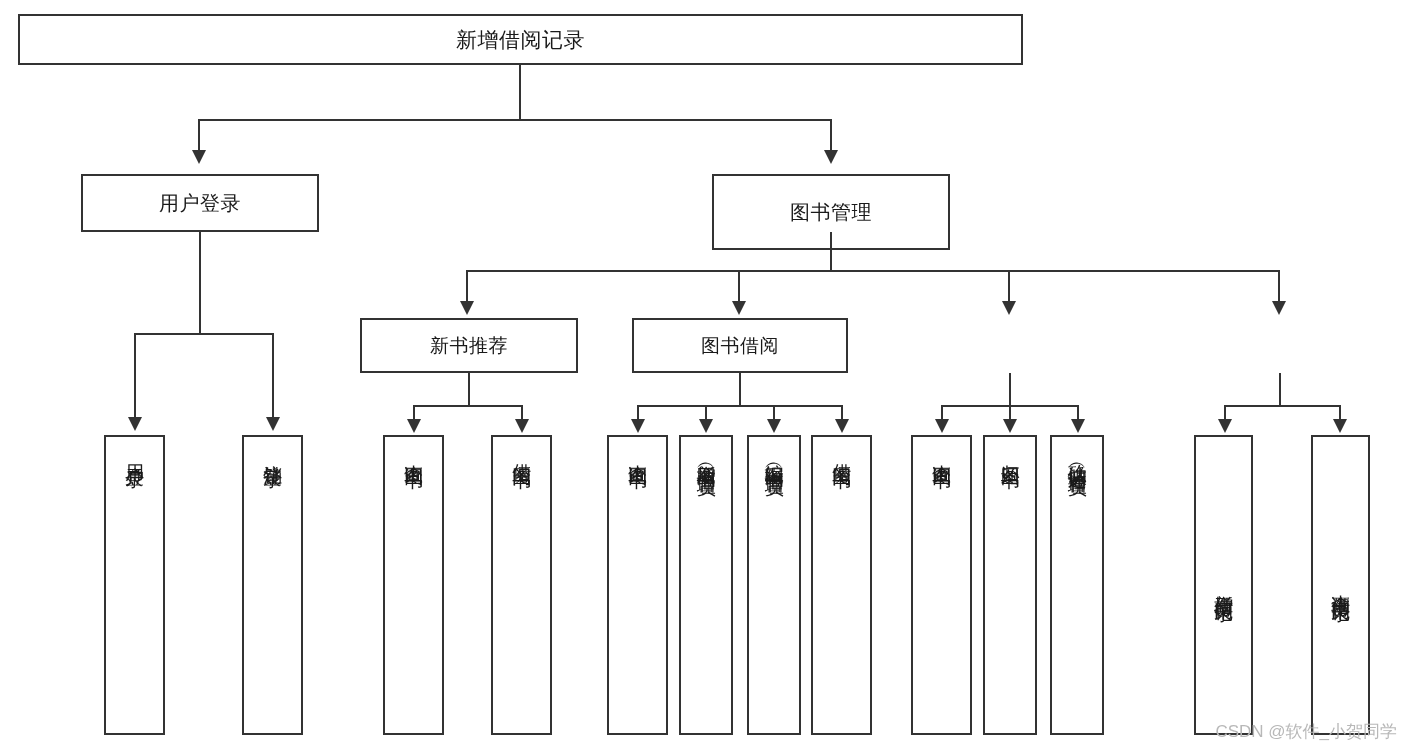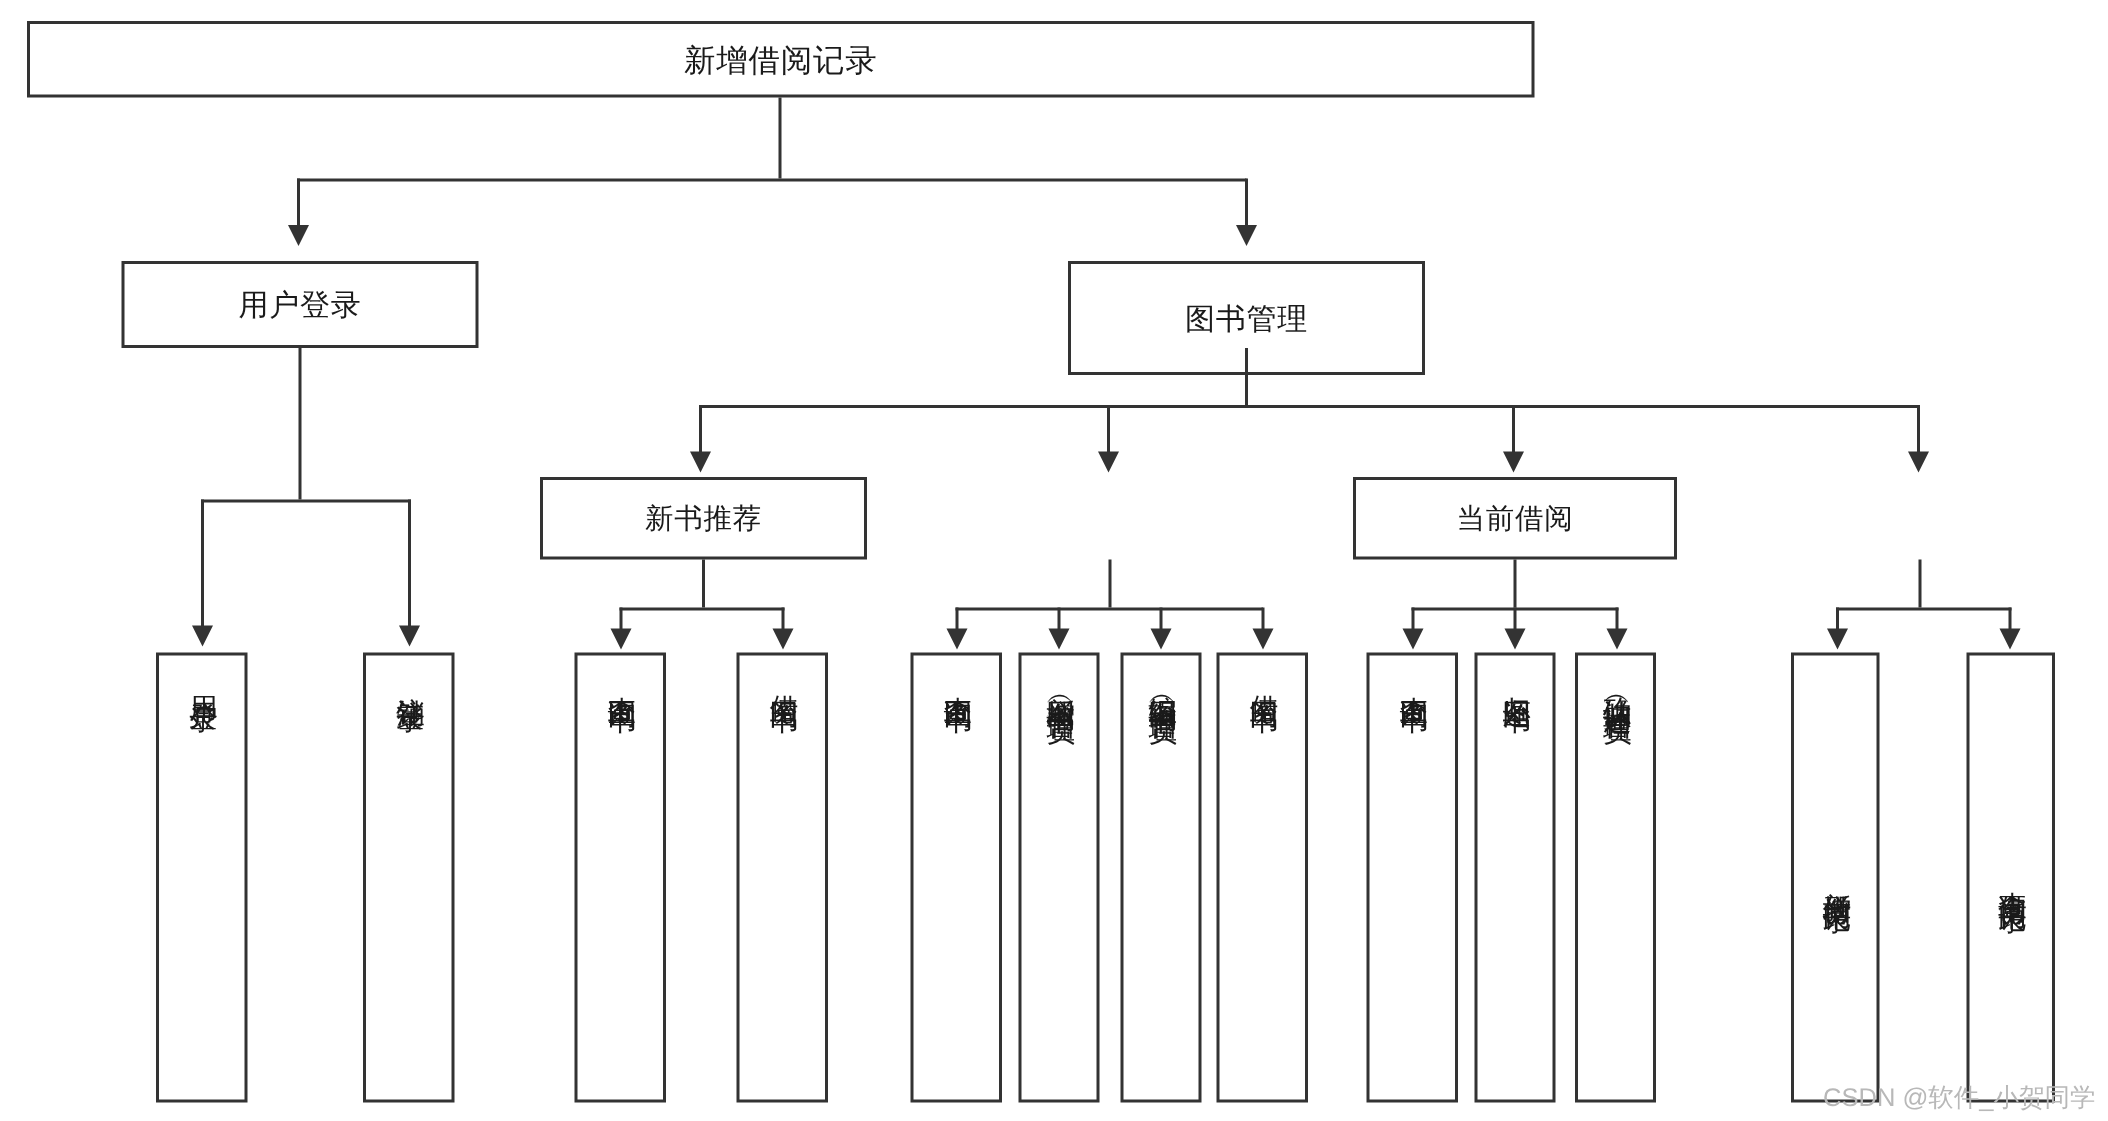--- a/index.html
+++ b/index.html
@@ -123,22 +123,22 @@
   <div class="ln v" style="left:738px; top:270px; height:33px;"></div>
   <div class="arrow" style="left:732px; top:301px;"></div>
   <div class="ln v" style="left:1008px; top:270px; height:33px;"></div>
   <div class="arrow" style="left:1002px; top:301px;"></div>
   <div class="ln v" style="left:1278px; top:270px; height:33px;"></div>
   <div class="arrow" style="left:1272px; top:301px;"></div>
 
   <div class="node lvl2" style="left:360px; top:318px; width:218px; height:55px;">
     <span class="node-label">新书推荐</span>
   </div>
-  <div class="node lvl2" style="left:902px; top:318px; width:216px; height:55px;">
-    <span class="node-label">当前借阅</span>
+  <div class="node lvl2" style="left:632px; top:318px; width:216px; height:55px;">
+    <span class="node-label">图书借阅</span>
   </div>
 
   <div class="ln v" style="left:468px; top:373px; height:32px;"></div>
   <div class="ln h" style="left:413px; top:405px; width:110px;"></div>
   <div class="ln v" style="left:413px; top:405px; height:16px;"></div>
   <div class="arrow" style="left:407px; top:419px;"></div>
   <div class="ln v" style="left:521px; top:405px; height:16px;"></div>
   <div class="arrow" style="left:515px; top:419px;"></div>
 
   <div class="ln v" style="left:739px; top:373px; height:32px;"></div>

